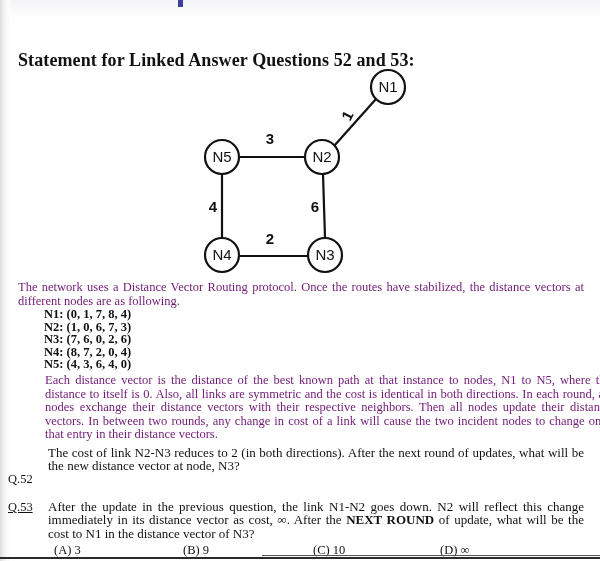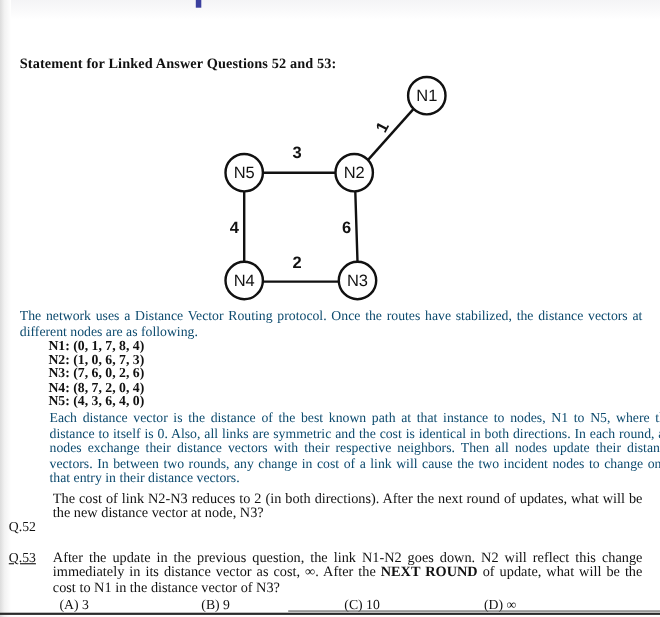--- a/index.html
+++ b/index.html
@@ -45,21 +45,21 @@
     width: 5px;
     height: 7px;
     background: #3b3f9e;
     font-size: 0;
   }
 
   .heading {
     position: absolute;
     left: 18px;
     top: 50px;
-    font-size: 13px;
+    font-size: 18px;
     font-weight: bold;
     letter-spacing: 0.1px;
   }
 
   .intro-line {
     position: absolute;
     left: 18px;
     top: 65px;
     font-size: 12.5px;
   }
@@ -86,21 +86,21 @@
     font-weight: 600;
     fill: #111;
   }
 
   
   .para {
     position: absolute;
     font-size: 12.5px;
     line-height: 13.6px;
     text-align: justify;
-    color: #0c4a6e;
+    color: #701a75;
   }
   #para-protocol {
     left: 18px;
     top: 281px;
     width: 566px;
   }
   .dv-list {
     position: absolute;
     left: 44px;
     top: 308px;

